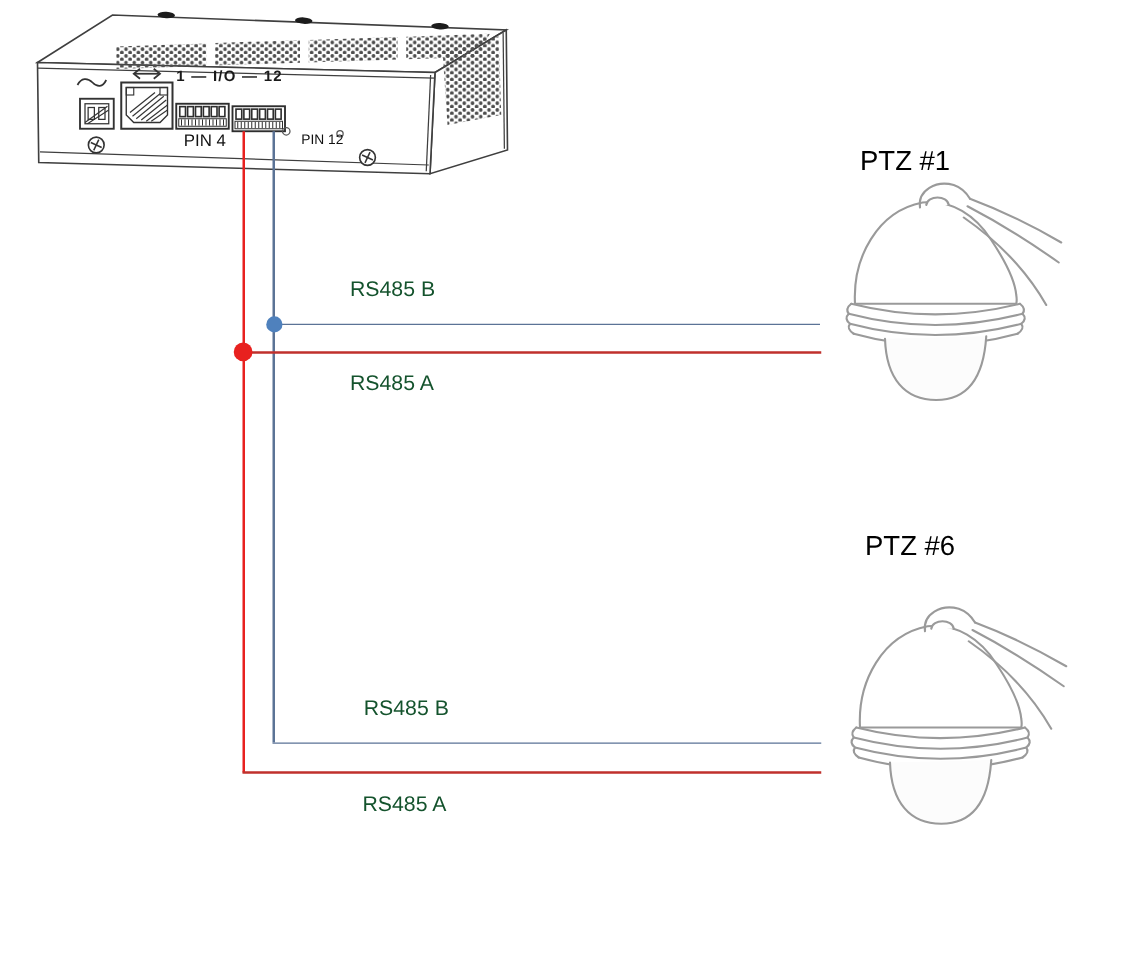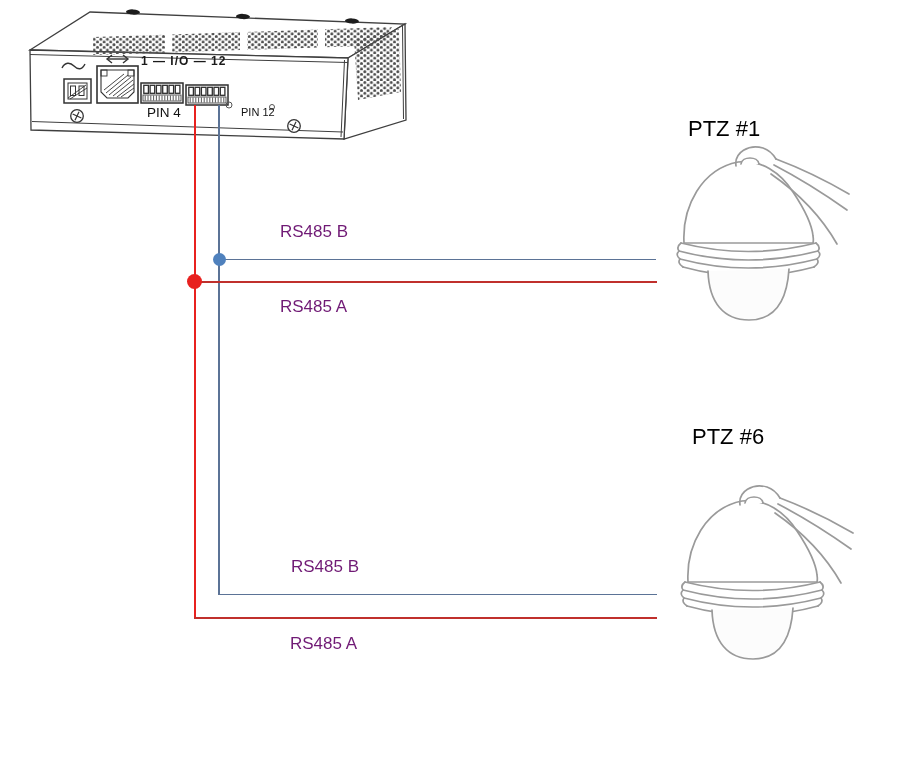--- a/index.html
+++ b/index.html
@@ -16,21 +16,21 @@
   .wire.blue{background:#5b7396;}
   .wire.red-v{background:#e8211f;}
   .wire.red-h{background:#c0302c;}
   .dot{position:absolute;border-radius:50%;z-index:3;}
   .dot.blue{width:13px;height:13px;background:#4f81bd;}
   .dot.red{width:15px;height:15px;background:#e8211f;}
   .lbl{position:absolute;z-index:4;white-space:pre;line-height:1.1;}
   .lbl-io{left:141px;top:55px;font-size:12px;font-weight:bold;letter-spacing:1px;color:#1a1a1a;}
   .lbl-pin11{left:147px;top:106px;font-size:13.5px;color:#111;}
   .lbl-pin12{left:228px;top:106px;font-size:11px;color:#111;margin-left:13px;}
-  .lbl-rs485{font-size:17px;color:#701a75;}
+  .lbl-rs485{font-size:17px;color:#14532d;}
   .lbl-b1{left:280px;top:223px;}
   .lbl-a1{left:280px;top:298px;}
   .lbl-b2{left:291px;top:558px;}
   .lbl-a2{left:290px;top:635px;}
   .lbl-ptz{font-size:22px;color:#000;}
   .lbl-ptz1{left:688px;top:117px;}
   .lbl-ptz2{left:692px;top:425px;}
 </style>
 </head>
 <body>

